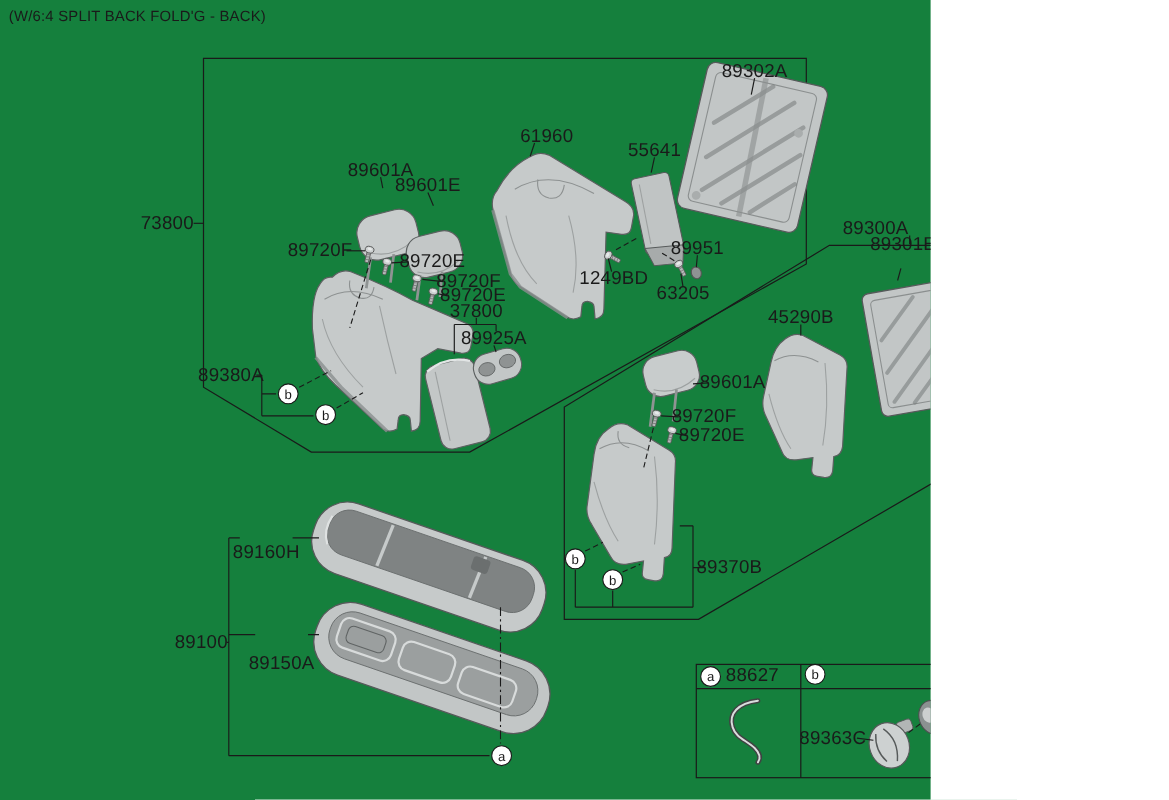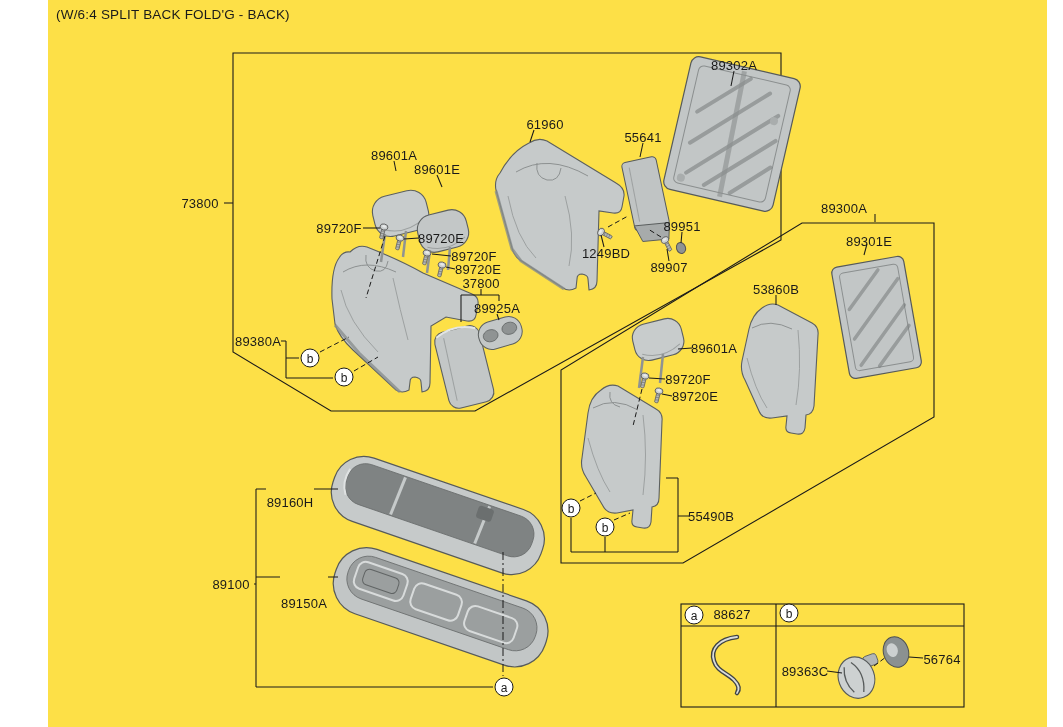--- a/index.html
+++ b/index.html
@@ -1,23 +1,23 @@
 <!DOCTYPE html>
 <html><head>
 <meta charset="utf-8">
 <style>
   html,body{margin:0;padding:0;background:#ffffff;}
   .stage{
-    position:relative;width:999px;height:727px;background:#fde047;
-    font-family:"Liberation Sans", sans-serif;color:#1a1a1a;overflow:hidden;margin-left:48px;
+    position:relative;width:846px;height:727px;background:#15803d;
+    font-family:"Liberation Sans", sans-serif;color:#1a1a1a;overflow:hidden;
   }
   .stage svg{position:absolute;left:0;top:0;}
   .lbl{
     position:absolute;transform:translate(-50%,-50%);
-    font-size:13px;letter-spacing:0.2px;white-space:nowrap;color:#1a1a1a;
+    font-size:17px;letter-spacing:0.2px;white-space:nowrap;color:#1a1a1a;
   }
   .title{
     position:absolute;left:8px;top:7px;font-size:13.5px;letter-spacing:0.2px;
     white-space:nowrap;color:#1a1a1a;
   }
   .marker{
     position:absolute;transform:translate(-50%,-50%);
     width:19px;height:19px;border:1.3px solid #1a1a1a;border-radius:50%;
     background:#ffffff;display:flex;align-items:center;justify-content:center;
     font-size:12px;line-height:1;color:#1a1a1a;box-sizing:border-box;
@@ -252,30 +252,30 @@
 <div class="lbl" style="left:346px;top:155px">89601A</div>
 <div class="lbl" style="left:389px;top:169px">89601E</div>
 <div class="lbl" style="left:152px;top:203px">73800</div>
 <div class="lbl" style="left:291px;top:228px">89720F</div>
 <div class="lbl" style="left:393px;top:238px">89720E</div>
 <div class="lbl" style="left:426px;top:256px">89720F</div>
 <div class="lbl" style="left:430px;top:269px">89720E</div>
 <div class="lbl" style="left:433px;top:283px">37800</div>
 <div class="lbl" style="left:558px;top:253px">1249BD</div>
 <div class="lbl" style="left:634px;top:226px">89951</div>
-<div class="lbl" style="left:621px;top:267px">89907</div>
+<div class="lbl" style="left:621px;top:267px">63205</div>
 <div class="lbl" style="left:796px;top:208px">89300A</div>
-<div class="lbl" style="left:821px;top:241px">89301E</div>
+<div class="lbl" style="left:821px;top:222px">89301E</div>
 <div class="lbl" style="left:449px;top:308px">89925A</div>
-<div class="lbl" style="left:728px;top:289px">53860B</div>
+<div class="lbl" style="left:728px;top:289px">45290B</div>
 <div class="lbl" style="left:210px;top:341px">89380A</div>
 <div class="lbl" style="left:666px;top:348px">89601A</div>
 <div class="lbl" style="left:640px;top:379px">89720F</div>
 <div class="lbl" style="left:647px;top:396px">89720E</div>
-<div class="lbl" style="left:663px;top:516px">55490B</div>
+<div class="lbl" style="left:663px;top:516px">89370B</div>
 <div class="lbl" style="left:242px;top:502px">89160H</div>
 <div class="lbl" style="left:256px;top:603px">89150A</div>
 <div class="lbl" style="left:183px;top:584px">89100</div>
 <div class="lbl" style="left:684px;top:614px">88627</div>
 <div class="lbl" style="left:757px;top:671px">89363C</div>
 <div class="lbl" style="left:894px;top:659px">56764</div>
 
 <div class="marker" style="left:262px;top:358px">b</div>
 <div class="marker" style="left:296px;top:377px">b</div>
 <div class="marker" style="left:523px;top:508px">b</div>

